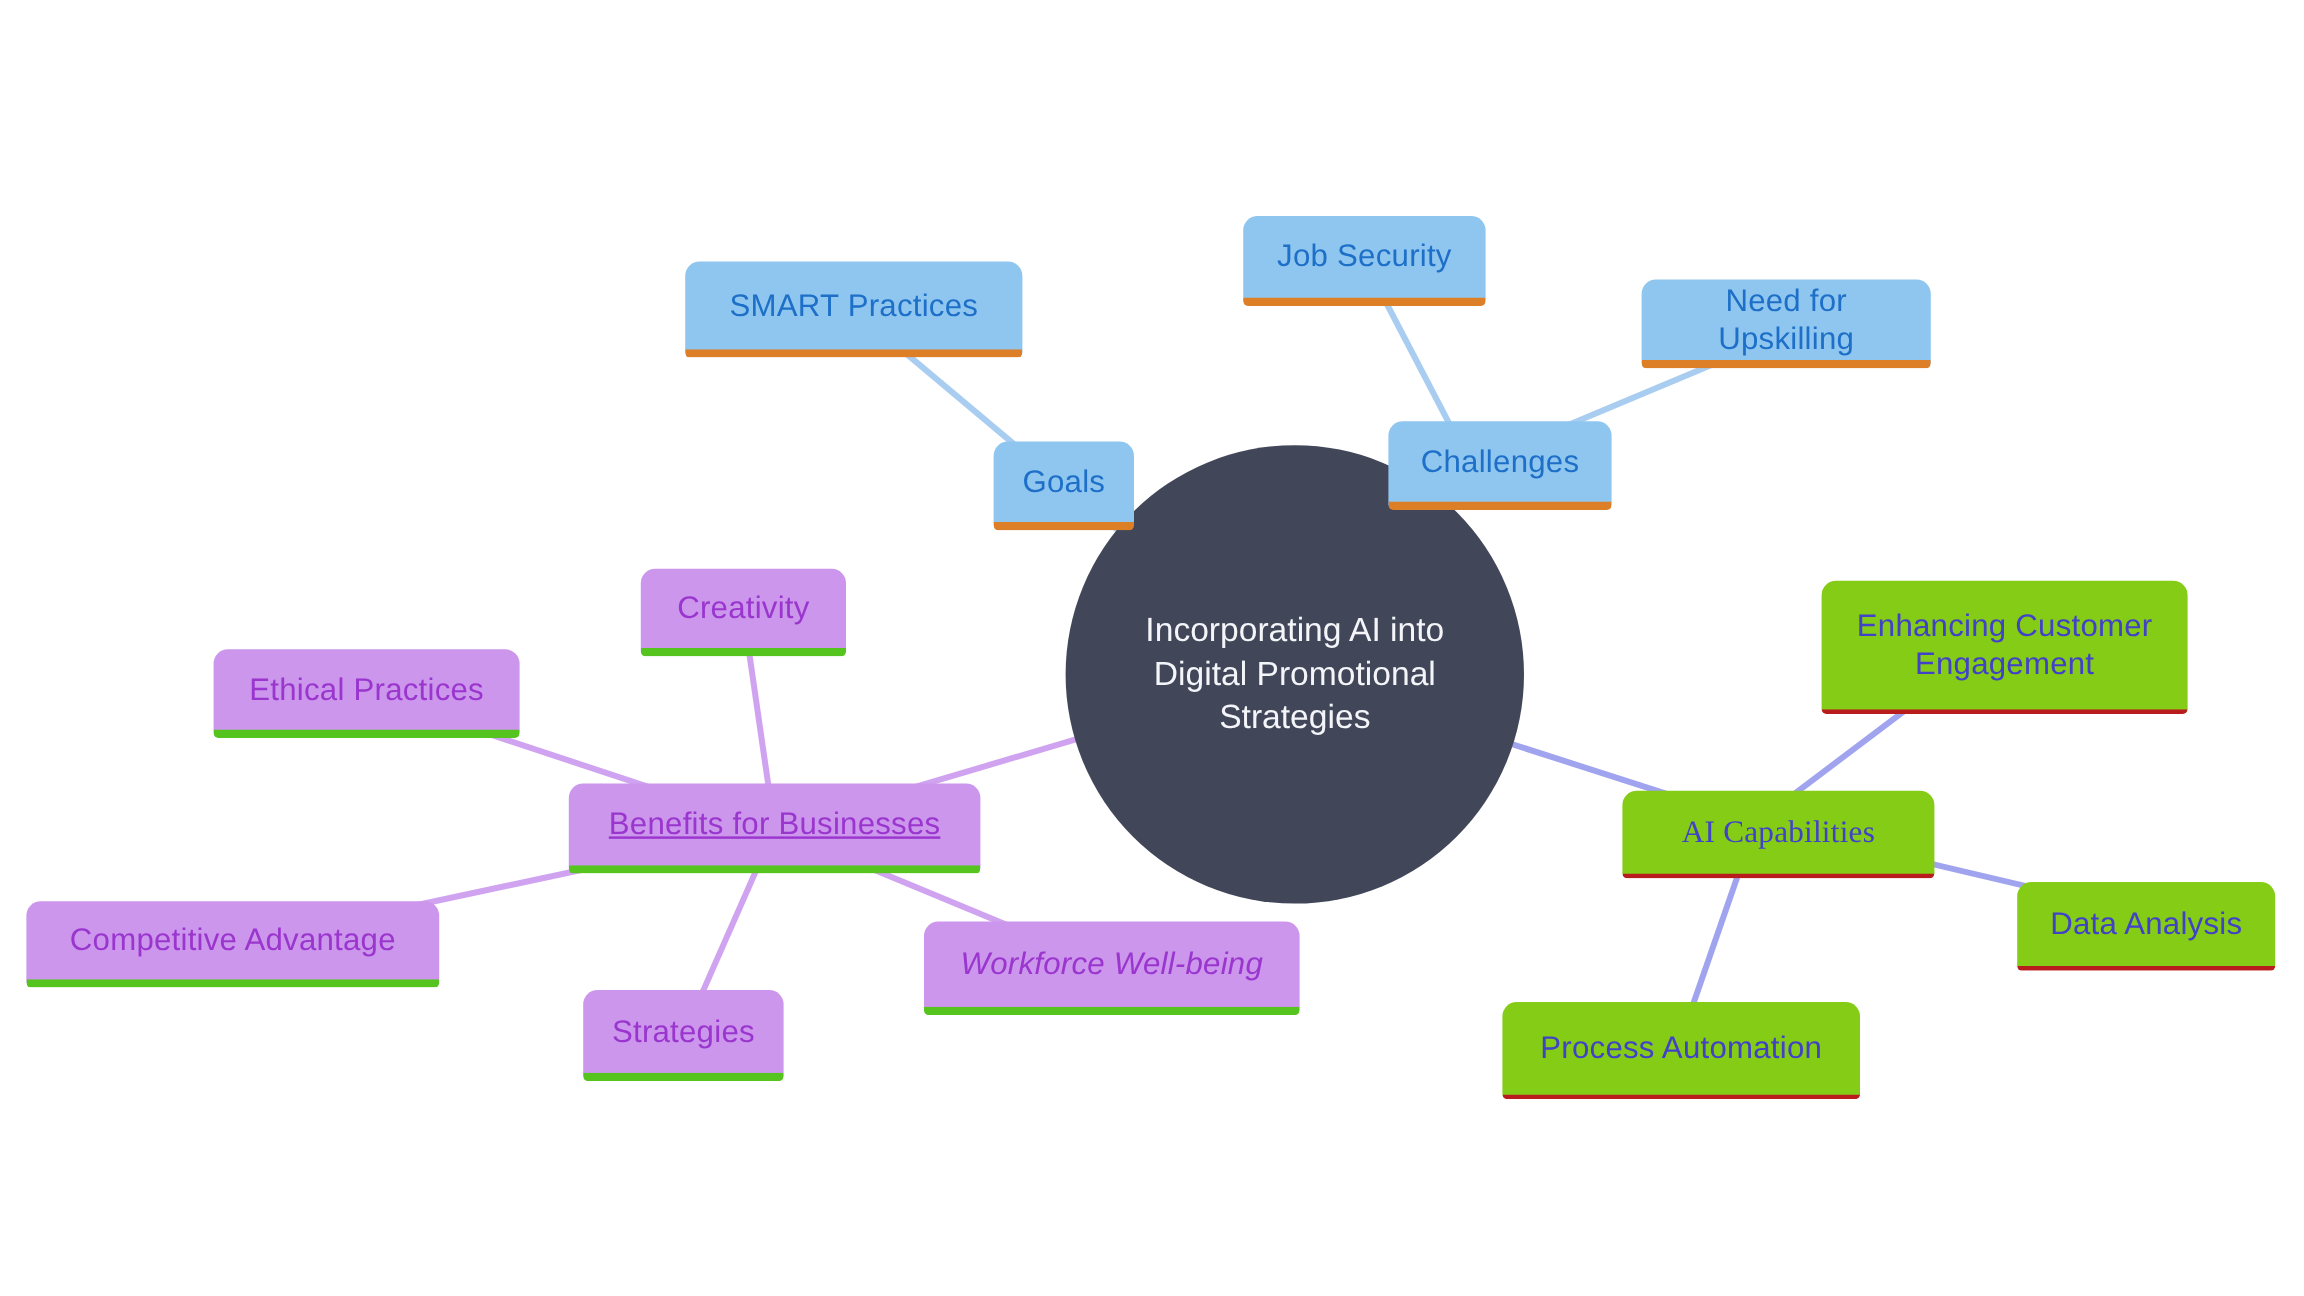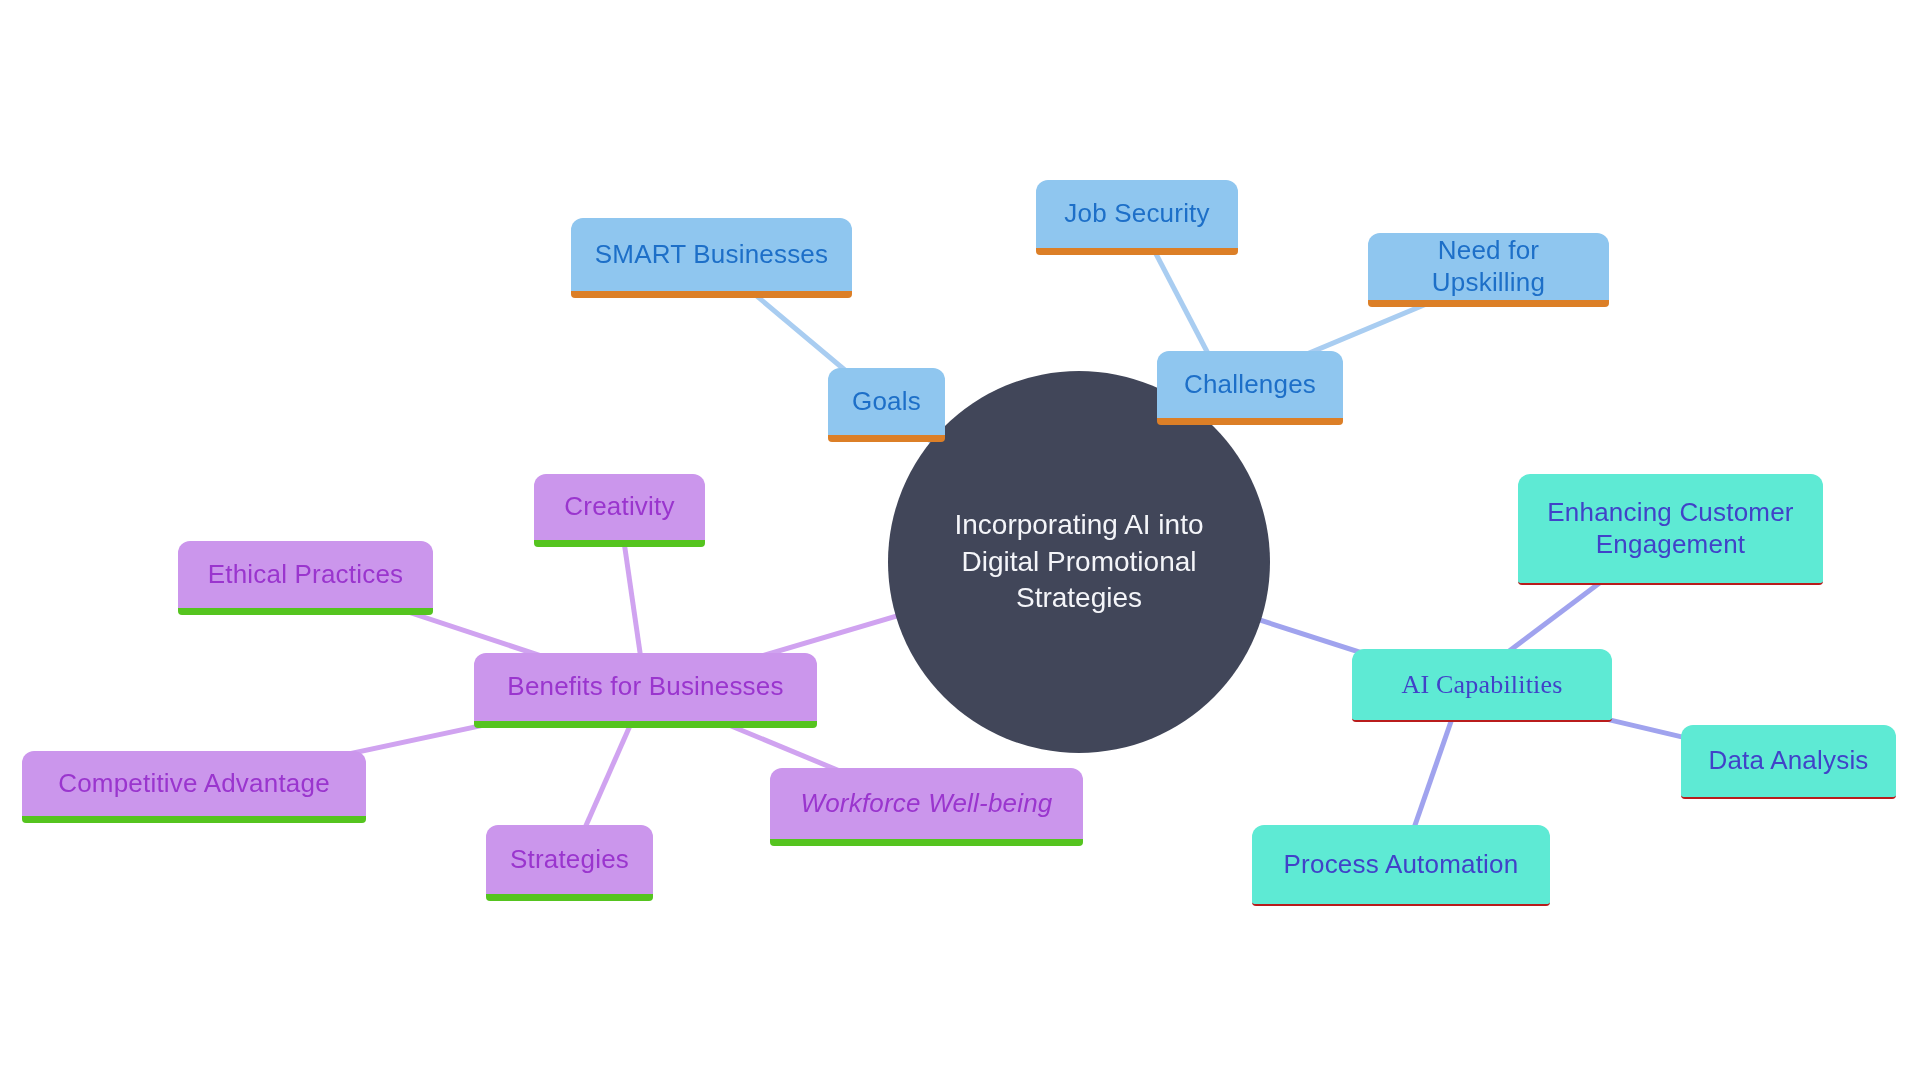--- a/index.html
+++ b/index.html
@@ -40,23 +40,24 @@
     background: #8FC6EF;
     border-bottom: 7px solid #DC7F27;
     color: #1D6FC8;
   }
   .theme-purple {
     background: #CB96EC;
     border-bottom: 7px solid #55C41F;
     color: #9A35CE;
   }
   .theme-periwinkle {
-    background: #5eead4;
-    border-bottom: 2px solid #b91c1c;
+    background: #84cc16;
+    border-bottom: 4px solid #b91c1c;
     color: #4142C8;
+    margin-top: 10px;
   }
   .center-circle {
     position: absolute;
     border-radius: 50%;
     background: #414659;
     color: #F4F5F9;
     display: flex;
     align-items: center;
     text-align: center;
     box-sizing: border-box;
@@ -91,32 +92,32 @@
       <line x1="1463.5" y1="685.5" x2="1401" y2="865.5" stroke="#A0A3EE" stroke-width="5"></line>
     </svg>
   <div id="nodes-layer">
       <div class="center-circle" style="left: 888px; top: 371px; width: 382px; height: 382px;">
         <span class="node-label">Incorporating AI into Digital Promotional Strategies</span>
       </div>
       <div class="node theme-blue" style="left: 828px; top: 368px; width: 117px; height: 74px;">
         <span class="node-label">Goals</span>
       </div>
       <div class="node theme-blue" style="left: 571px; top: 218px; width: 281px; height: 80px;">
-        <span class="node-label">SMART Businesses</span>
+        <span class="node-label">SMART Practices</span>
       </div>
       <div class="node theme-blue" style="left: 1133px; top: 351px; width: 186px; height: 74px; margin-left: 24px;">
         <span class="node-label">Challenges</span>
       </div>
       <div class="node theme-blue" style="left: 1036px; top: 180px; width: 202px; height: 75px;">
         <span class="node-label">Job Security</span>
       </div>
       <div class="node theme-blue" style="left: 1368px; top: 233px; width: 241px; height: 74px;">
         <span class="node-label">Need for Upskilling</span>
       </div>
-      <div class="node theme-purple" style="left: 474px; top: 653px; width: 343px; height: 75px;">
+      <div class="node theme-purple" style="left: 474px; top: 653px; width: 343px; height: 75px; text-decoration: underline;">
         <span class="node-label">Benefits for Businesses</span>
       </div>
       <div class="node theme-purple" style="left: 534px; top: 474px; width: 171px; height: 73px;">
         <span class="node-label">Creativity</span>
       </div>
       <div class="node theme-purple" style="left: 178px; top: 541px; width: 255px; height: 74px;">
         <span class="node-label">Ethical Practices</span>
       </div>
       <div class="node theme-purple" style="left: 22px; top: 751px; width: 344px; height: 72px;">
         <span class="node-label">Competitive Advantage</span>

